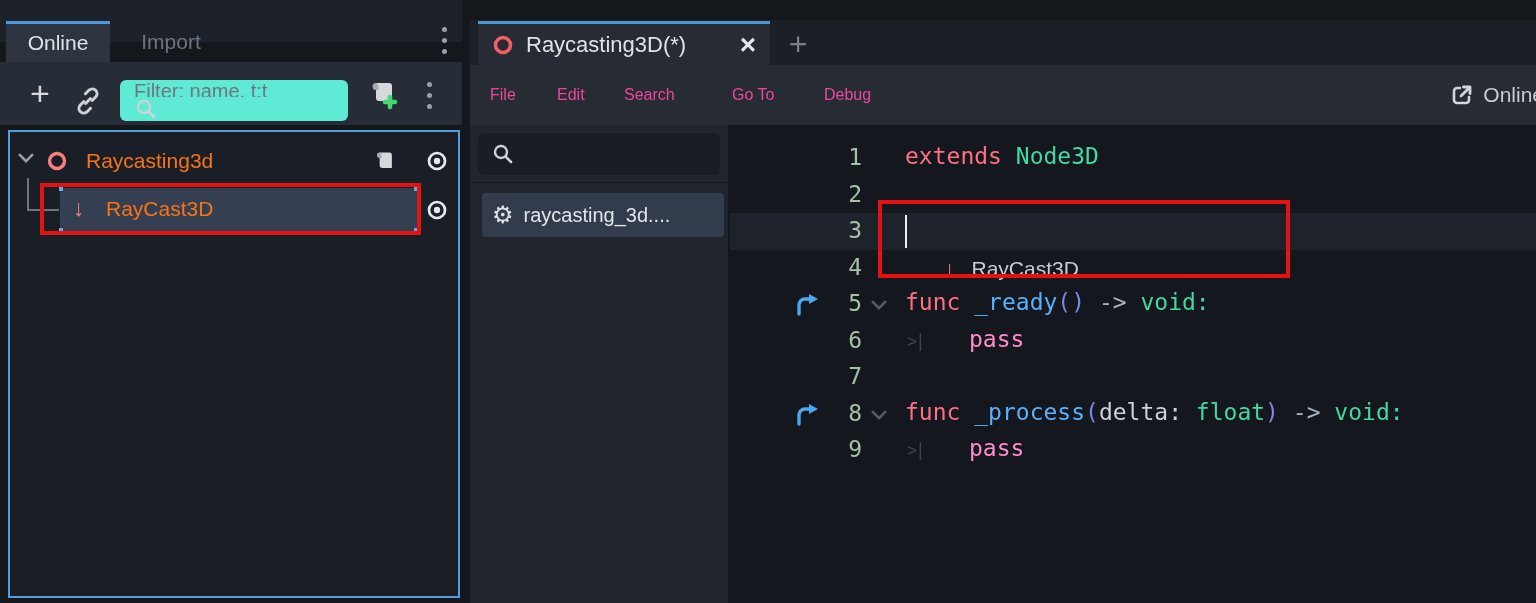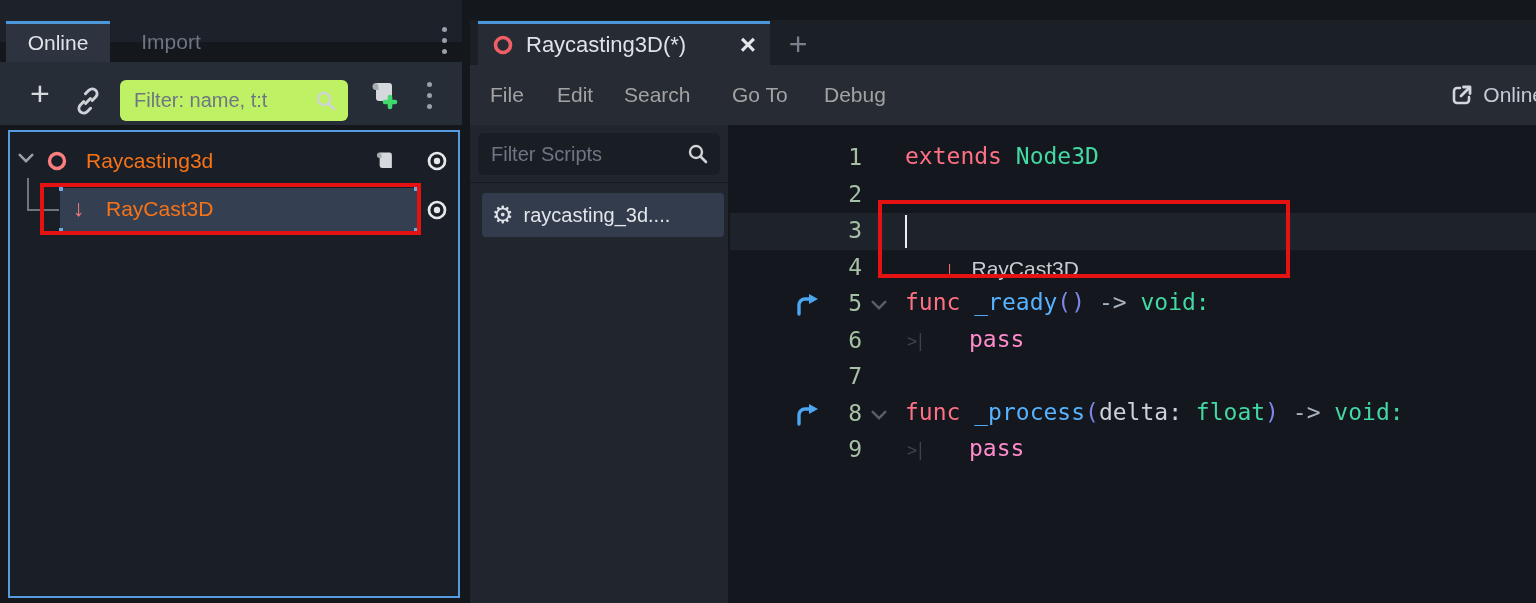--- a/index.html
+++ b/index.html
@@ -18,22 +18,22 @@
     display:flex;align-items:center;justify-content:center;
     color:#dfe3e8;font-size:21px;}
   .dock-tab-inactive{left:116px;top:21px;width:110px;height:41px;
     display:flex;align-items:center;justify-content:center;
     color:#6e7582;font-size:21px;}
   .dots-v{display:flex;flex-direction:column;gap:6px;align-items:center;}
   .dots-v i{width:5px;height:5px;border-radius:50%;background:#9aa0aa;display:block;}
   .dock-toolbar{left:0;top:62px;width:462px;height:63px;background:#272d36;}
   .tool-plus{left:22px;top:72px;width:36px;height:42px;color:#d6d9dd;font-size:34px;font-weight:300;
     display:flex;align-items:center;justify-content:center;}
-  .filter-input{left:120px;top:80px;width:228px;height:41px;background:#bef264;border-radius:6px;
-    display:flex;align-items:center;padding:0 10px 0 14px;box-sizing:border-box;}
+  .filter-input{left:120px;top:80px;width:228px;height:41px;background:#5eead4;border-radius:6px;
+    display:flex;padding:0 10px 0 14px;box-sizing:border-box;flex-direction:column;}
   .filter-input .ph{color:#6f7683;font-size:20px;flex:1;white-space:nowrap;overflow:hidden;}
   .scene-tree{left:8px;top:130px;width:452px;height:468px;background:#1a1f27;
     border:2px solid #549bdf;box-sizing:border-box;}
   .tree-label{color:#f97316;font-size:21px;white-space:nowrap;}
   .tree-sel{left:60px;top:188px;width:357px;height:43px;background:#344051;}
   .tree-sel i{position:absolute;width:4px;height:4px;background:#6aa9e0;}
   .redbox{border:4px solid #e51212;box-sizing:border-box;background:transparent;}
   .anno-tree{left:40px;top:183px;width:381px;height:52px;}
   .tree-line-v{left:27px;top:178px;width:2px;height:33px;background:#70757d;}
   .tree-line-h{left:27px;top:209px;width:32px;height:2px;background:#70757d;}
@@ -43,21 +43,21 @@
   .script-tabstrip{left:470px;top:20px;width:1066px;height:45px;background:#1b2026;}
   .script-tab{left:478px;top:21px;width:292px;height:44px;background:#262b34;
     border-top:3px solid #4c97d9;box-sizing:border-box;
     display:flex;align-items:center;gap:12px;padding:0 14px;}
   .script-tab .lbl{color:#dfe3e8;font-size:22px;flex:1;white-space:nowrap;}
   .tab-close{color:#e3e6ea;font-size:28px;font-weight:bold;line-height:1;}
   .tab-new{left:778px;top:24px;width:40px;height:40px;color:#79808c;font-size:32px;font-weight:300;
     display:flex;align-items:center;justify-content:center;}
   .menubar{left:470px;top:65px;width:1066px;height:60px;background:#262b34;}
   .menu-item{position:absolute;top:0;height:60px;display:flex;align-items:center;
-    color:#a3a3a3;font-size:21px;}
+    color:#ec4899;font-size:16px;}
   .online-group{position:absolute;top:0;right:-8px;height:60px;display:flex;align-items:center;gap:9px;
     color:#c6ccd4;font-size:21px;}
 
   
   .scripts-panel{left:470px;top:125px;width:258px;height:478px;background:#21262e;}
   .scripts-filter{left:478px;top:133px;width:242px;height:42px;background:#191e25;border-radius:6px;
     display:flex;align-items:center;padding:0 10px 0 13px;box-sizing:border-box;}
   .scripts-filter .ph{color:#6f7683;font-size:20px;flex:1;}
   .scripts-divider{left:470px;top:182px;width:258px;height:1px;background:#161a20;}
   .script-item{left:482px;top:193px;width:242px;height:44px;background:#323c4d;border-radius:4px;
@@ -209,21 +209,20 @@
           <line x1="11" y1="13" x2="19" y2="5" stroke="#d3d6db" stroke-width="2.8" stroke-linecap="round"></line>
           <path d="M13.5 4 H20 v6.5" stroke="#d3d6db" stroke-width="2.8" fill="none" stroke-linecap="round" stroke-linejoin="round"></path>
         </svg>
     </span>
     <span>Online</span>
   </div>
 </div>
 
 <div class="abs scripts-panel"></div>
 <div class="abs scripts-filter">
-  <span class="ph">Filter Scripts</span>
   <span>
     <svg width="24" height="24" viewBox="0 0 24 24">
         <circle cx="10" cy="10" r="6" stroke="#cfd3d8" stroke-width="2.4" fill="none"></circle>
         <line x1="14.5" y1="14.5" x2="20" y2="20" stroke="#cfd3d8" stroke-width="2.6" stroke-linecap="round"></line>
       </svg>
   </span>
 </div>
 <div class="abs scripts-divider"></div>
 <div class="abs script-item">
   <span class="gear">⚙</span>

